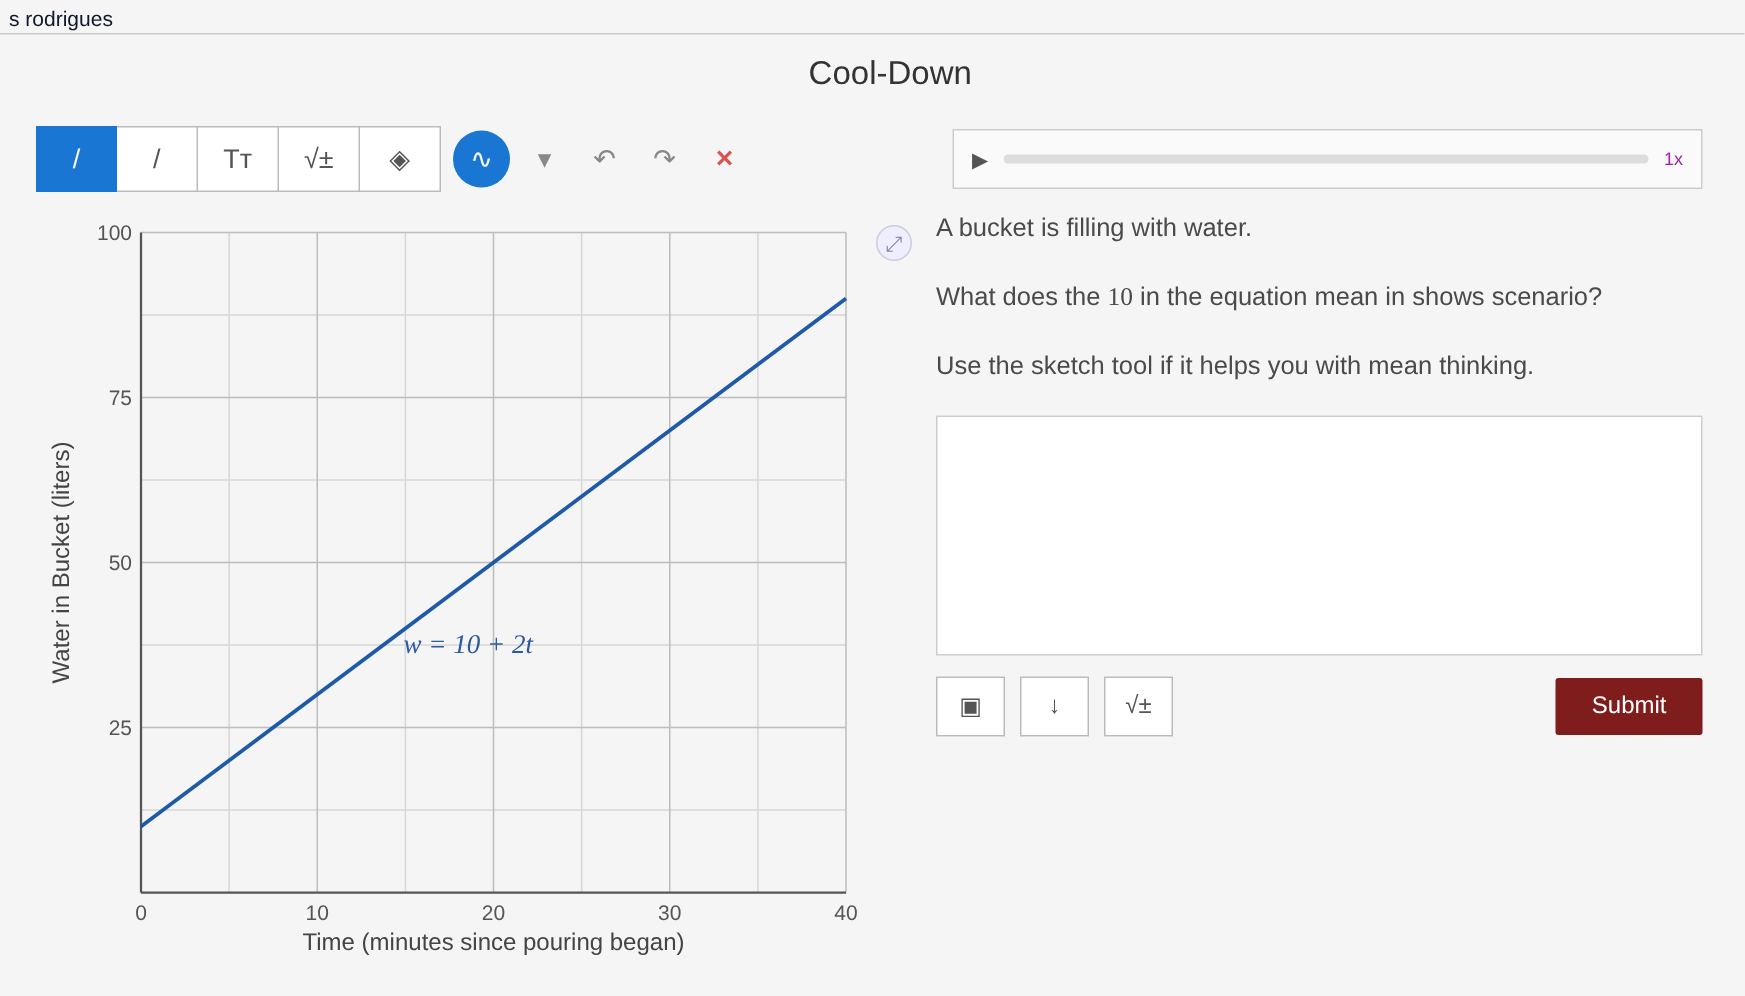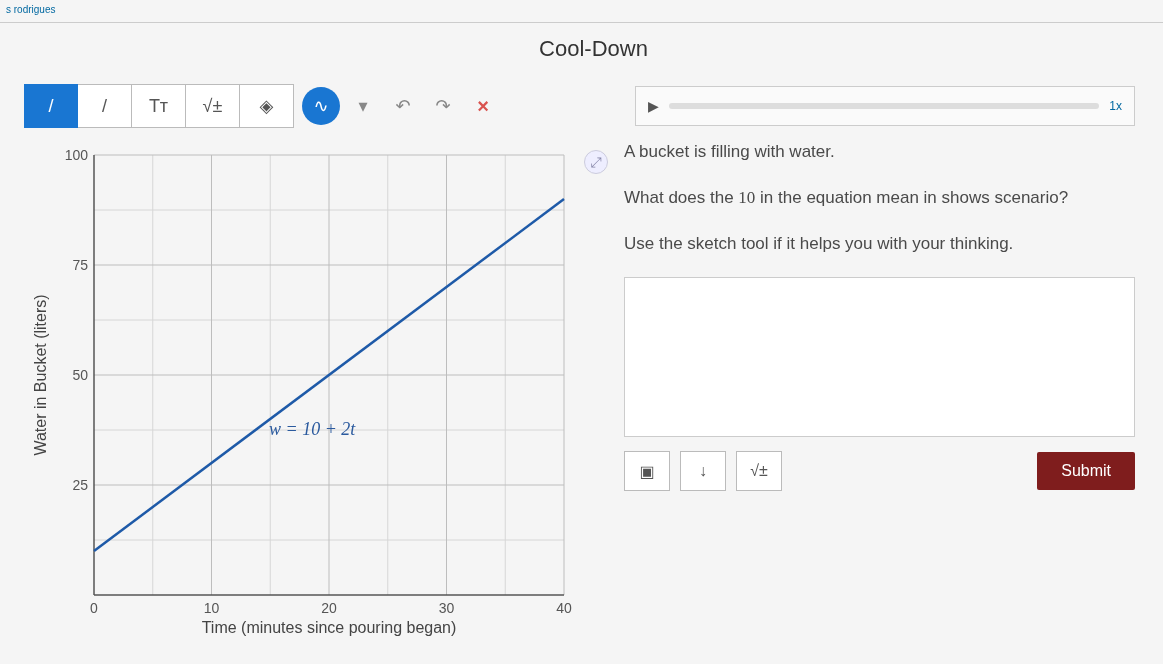--- a/index.html
+++ b/index.html
@@ -8,22 +8,22 @@
     background: #f5f5f5;
     width: 1163px;
     height: 664px;
     overflow: hidden;
     color: #333;
   }
   .username {
     position: absolute;
     top: 2px;
     left: 0;
-    font-size: 10px;
-    color: #0369a1;
+    font-size: 14px;
+    color: #0f172a;
     padding: 2px 6px;
   }
   .title {
     position: absolute;
     top: 36px;
     left: 12px;
     width: 100%;
     text-align: center;
     font-size: 22px;
     color: #333;
@@ -93,21 +93,21 @@
     gap: 10px;
   }
   .audio-play { color: #555; font-size: 14px;}
   .audio-track {
     flex: 1;
     height: 6px;
     background: #ddd;
     border-radius: 3px;
     position: relative;
   }
-  .audio-speed { font-size: 12px; color: #0369a1;}
+  .audio-speed { font-size: 12px; color: #a21caf;}
   
   .graph-area {
     position: absolute;
     top: 135px;
     left: 24px;
     width: 550px;
     height: 520px;
   }
   .graph-svg { position: absolute; top: 0; left: 0; }
   
@@ -246,21 +246,21 @@
 
     <text x="245" y="300" font-size="18" fill="#2b5a9e" font-style="italic" font-family="'Times New Roman',serif">w = 10 + 2t</text>
   </svg>
 </div>
 
 <div class="content">
   <p>A bucket is filling with water.</p>
   <p>
     <span>What does the </span><span style="font-family:'Times New Roman',serif">10</span><span> in the equation mean in shows scenario?</span>
   </p>
-  <p>Use the sketch tool if it helps you with your thinking.</p>
+  <p>Use the sketch tool if it helps you with mean thinking.</p>
 
   <div class="answer-box"></div>
 
   <div class="answer-toolbar">
     <div class="answer-tool">▣</div>
     <div class="answer-tool">↓</div>
     <div class="answer-tool">√±</div>
     <div class="spacer"></div>
     <button class="submit-btn">Submit</button>
   </div>

